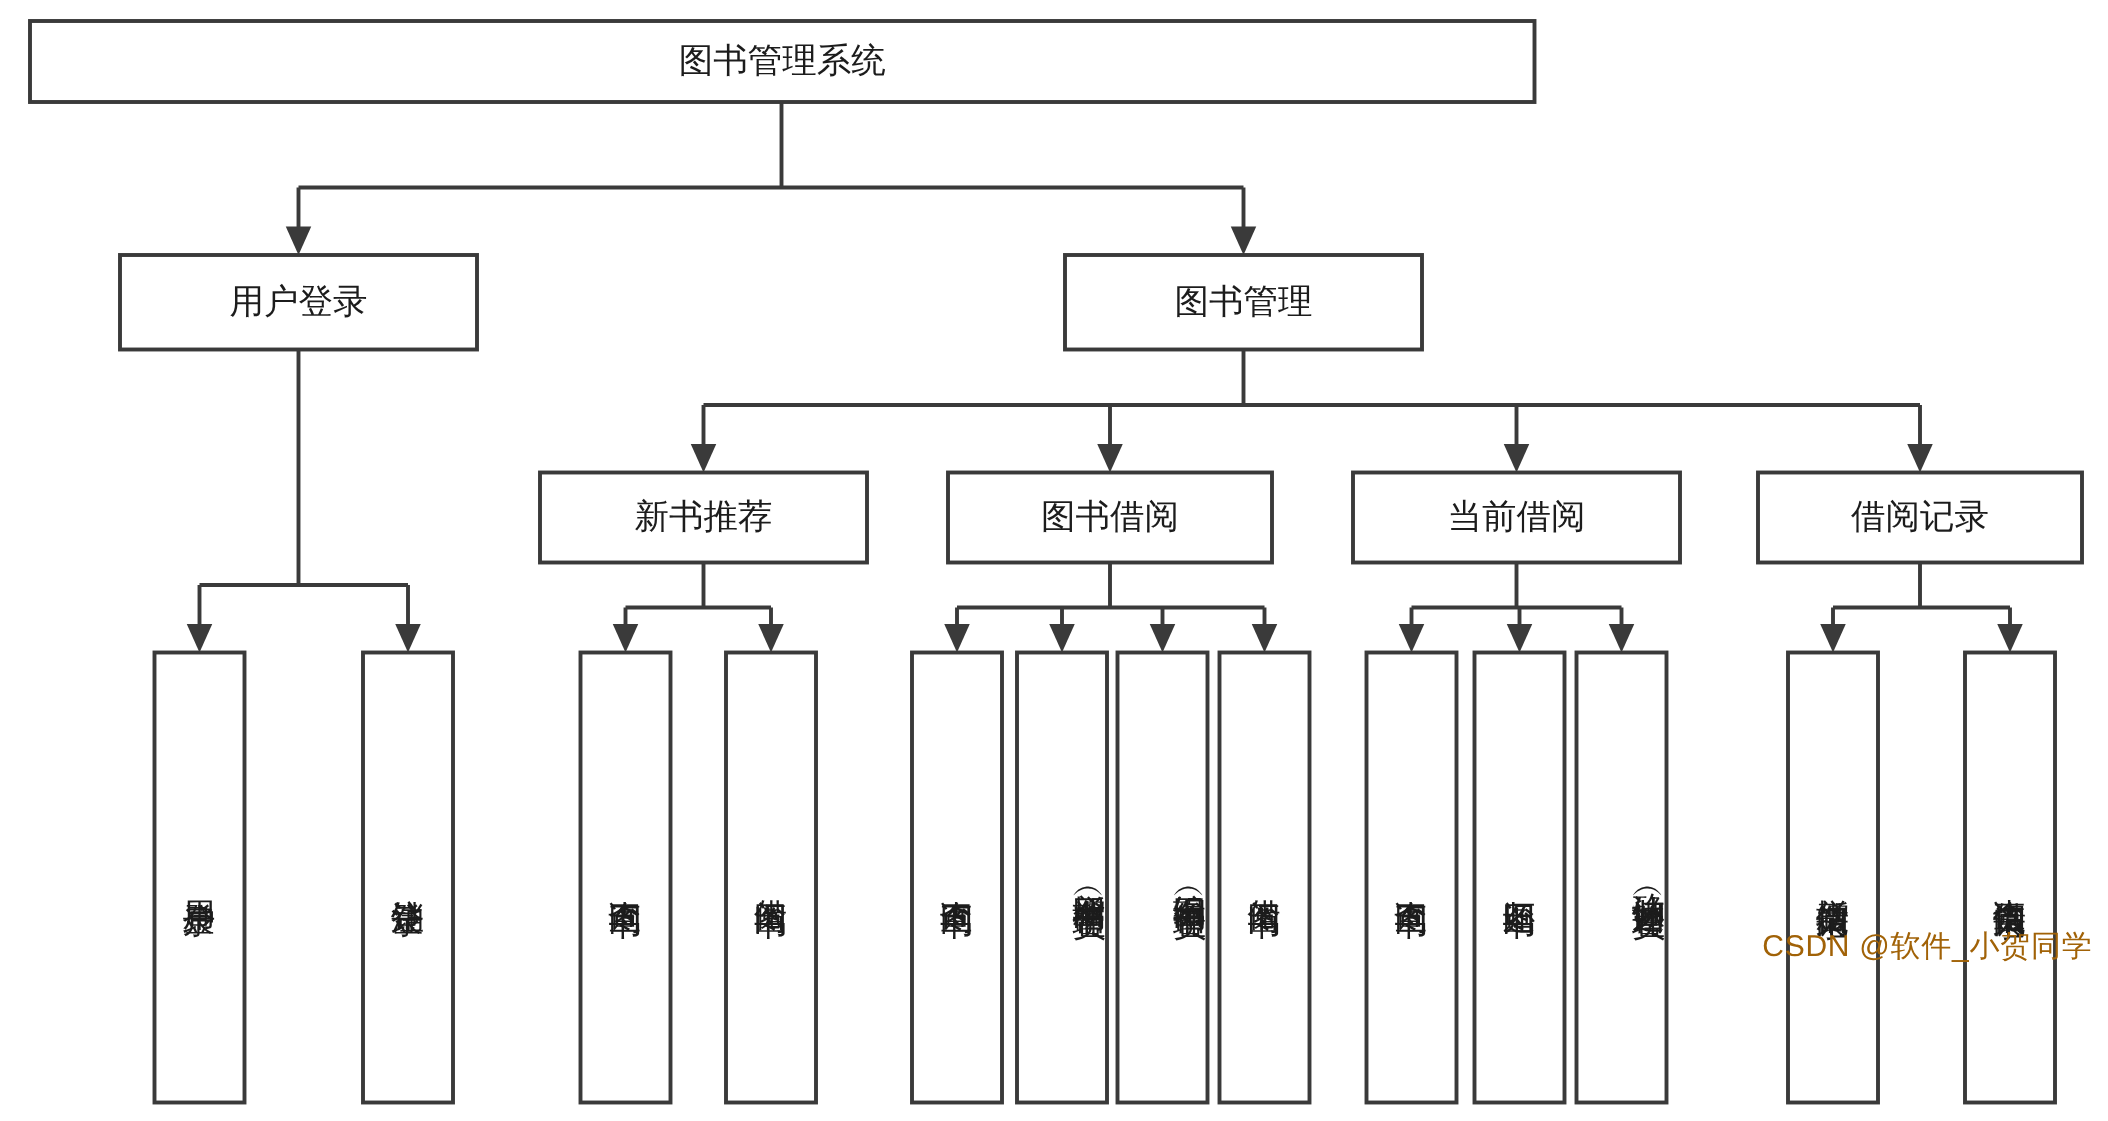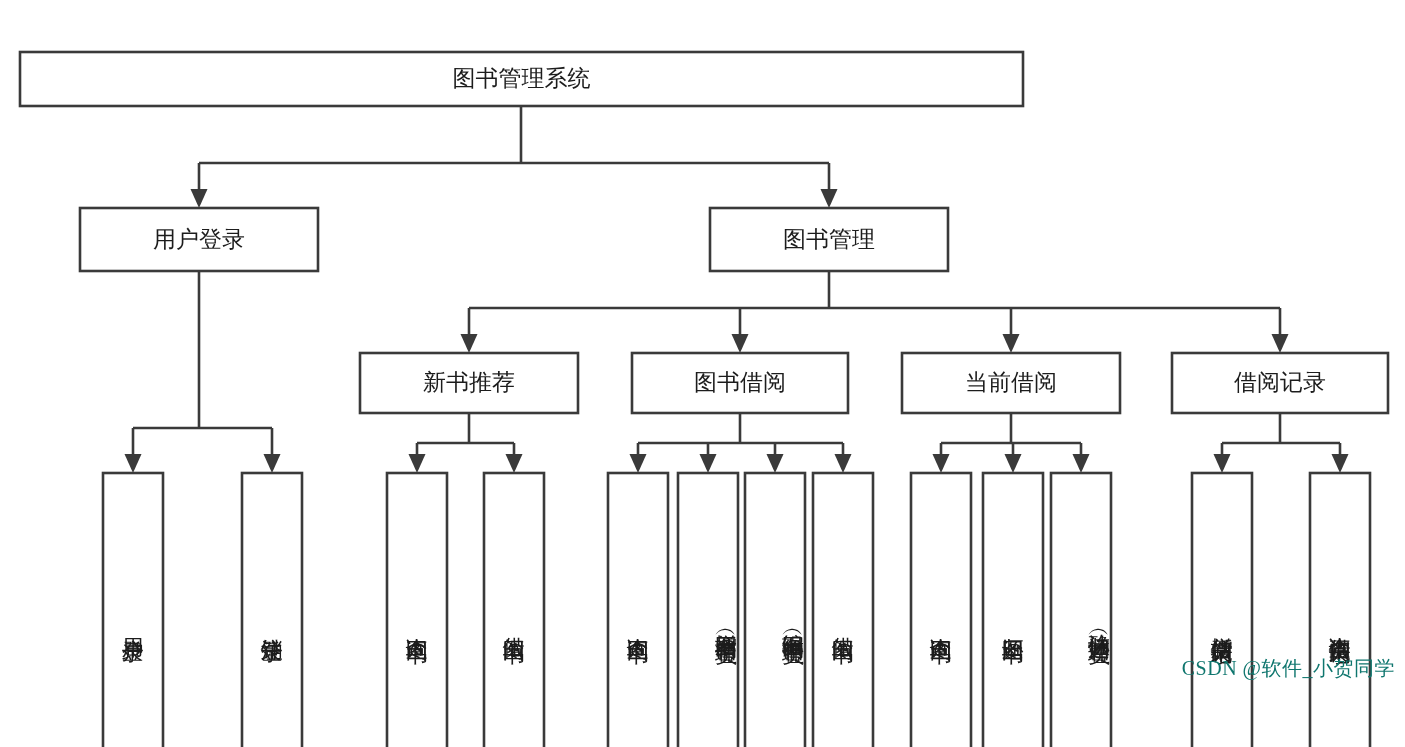--- a/index.html
+++ b/index.html
@@ -12,21 +12,20 @@
     width: 1405px;
     height: 747px;
     font-family: "Liberation Sans", "DejaVu Sans", sans-serif;
     overflow: hidden;
   }
   #diagram-root {
     position: relative;
     width: 1405px;
     height: 648px;
     background: #ffffff;
-    margin-top: 38px;
   }
   svg#flowchart {
     position: absolute;
     left: 0;
     top: 0;
     width: 1405px;
     height: 747px;
     display: block;
   }
   .node-box {
@@ -68,23 +67,23 @@
     white-space: nowrap;
     pointer-events: none;
   }
   .leaf-label-v.center-aligned {
     align-items: center;
   }
   .watermark {
     position: absolute;
     right: 10px;
     bottom: 4px;
-    font-family: Liberation Serif, serif;
+    font-family: Liberation Sans, sans-serif;
     font-size: 20px;
-    color: #0f766e;
+    color: #a16207;
     letter-spacing: 0.5px;
     white-space: nowrap;
     user-select: none;
   }
 </style>
 </head>
 <body>
 
 <div id="diagram-root">
 

